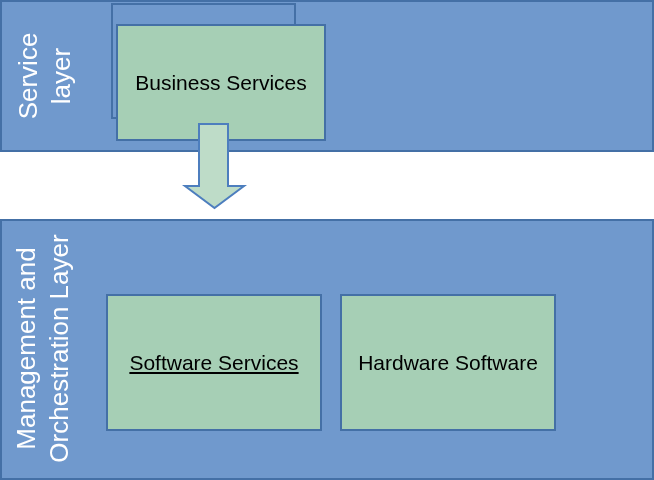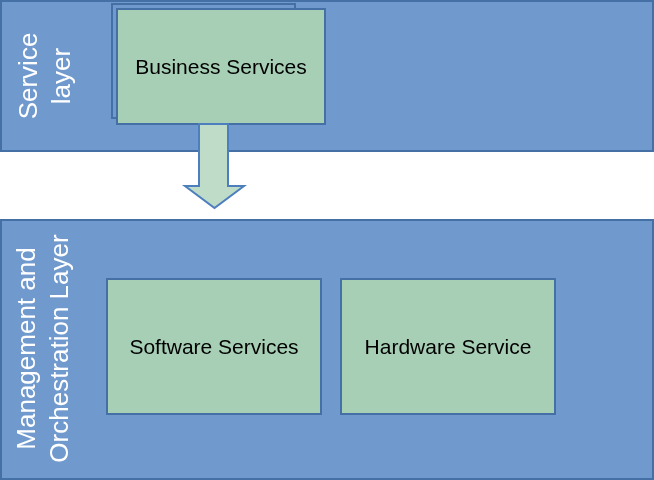--- a/index.html
+++ b/index.html
@@ -40,35 +40,36 @@
   .vlabel-bottom { left: 3px; top: 219px; width: 259px; height: 80px; }
 
   .shape {
     position: absolute;
     box-sizing: border-box;
     display: flex;
     align-items: center;
     justify-content: center;
     color: var(--text_dark);
     text-align: center;
+    margin-top: 16px;
   }
   .green-box {
     background: var(--box_green_fill);
     border: 2px solid var(--box_green_stroke);
     font-size: 21px;
   }
   .behind-box {
     position: absolute;
     box-sizing: border-box;
     background: var(--band_fill);
     border: 2px solid var(--box_green_stroke);
     left: 111px; top: 3px; width: 185px; height: 116px;
   }
   .business-box { left: 116px; top: 8px;   width: 210px; height: 117px; }
-  .software-box { left: 106px; top: 278px; width: 216px; height: 137px; }
+  .software-box { left: 106px; top: 278px; width: 216px; height: 137px; text-decoration: underline; }
   .hardware-box { left: 340px; top: 278px; width: 216px; height: 137px; }
 
   .api-box {
     left: 106px; top: 213px; width: 404px; height: 35px;
     background: var(--api_fill);
     border: 1px solid var(--api_stroke);
     box-shadow: 4px 4px 0 0 var(--api_shadow);
     font-size: 22px;
   }
   .arrow-svg {
@@ -100,21 +101,21 @@
   <div class="vlabel vlabel-bottom">
     <div>Management and</div>
     <div>Orchestration Layer</div>
   </div>
 
   <div class="shape green-box software-box">
     <span>Software Services</span>
   </div>
 
   <div class="shape green-box hardware-box">
-    <span>Hardware Service</span>
+    <span>Hardware Software</span>
   </div>
 
   <svg class="arrow-svg" viewBox="0 0 70 90">
     <polygon points="19,2 48,2 48,64 64,64 34.5,86 5,64 19,64" style="fill: var(--arrow_fill); stroke: var(--arrow_stroke); stroke-width: 2;"></polygon>
   </svg>
 
 
 </div>
 
 </body></html>

